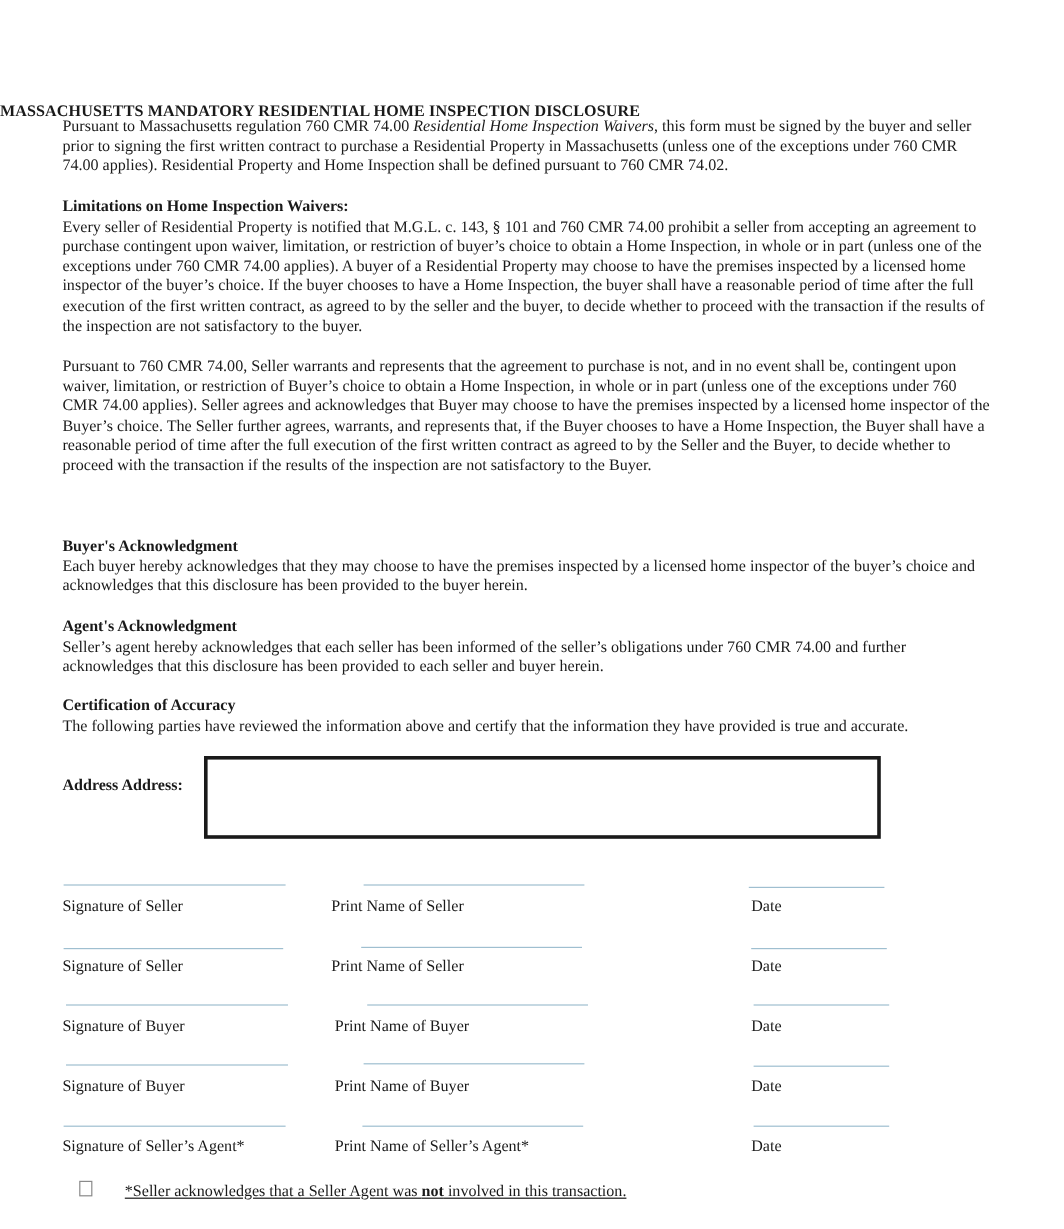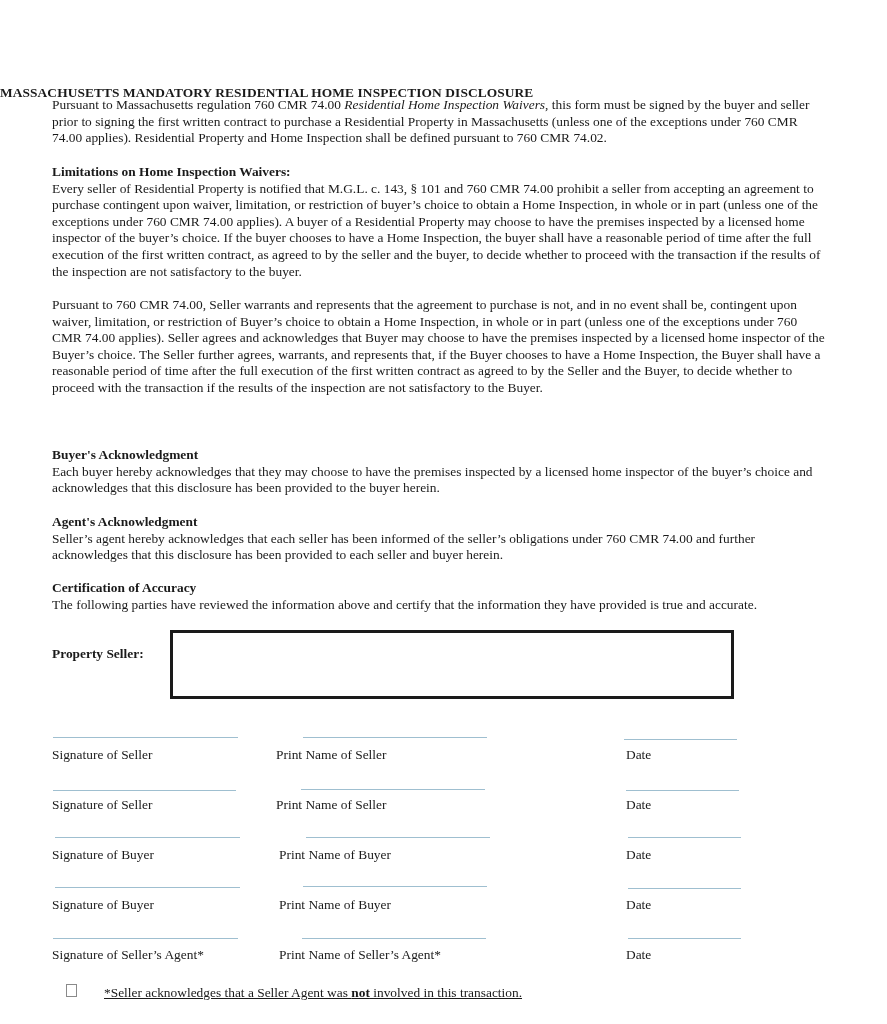--- a/index.html
+++ b/index.html
@@ -68,21 +68,21 @@
 <div class="para" style="top:514px;">
   <span class="head">Agent's Acknowledgment</span>
   <span>Seller’s agent hereby acknowledges that each seller has been informed of the seller’s obligations under 760 CMR 74.00 and further acknowledges that this disclosure has been provided to each seller and buyer herein.</span>
 </div>
 
 <div class="para" style="top:580px;">
   <span class="head">Certification of Accuracy</span>
   <span>The following parties have reviewed the information above and certify that the information they have provided is true and accurate.</span>
 </div>
 
-<div class="addr-label">Property Seller:</div>
+<div class="addr-label">Address Address:</div>
 <div class="addr-box"></div>
 
 <div class="sig-line" style="left:53px; top:737px; width:185px;"></div>
 <div class="sig-label" style="left:52px; top:747px;">Signature of Seller</div>
 <div class="sig-line" style="left:303px; top:737px; width:184px;"></div>
 <div class="sig-label" style="left:276px; top:747px;">Print Name of Seller</div>
 <div class="sig-line" style="left:624px; top:739px; width:113px;"></div>
 <div class="sig-label" style="left:626px; top:747px;">Date</div>
 
 <div class="sig-line" style="left:53px; top:790px; width:183px;"></div>

